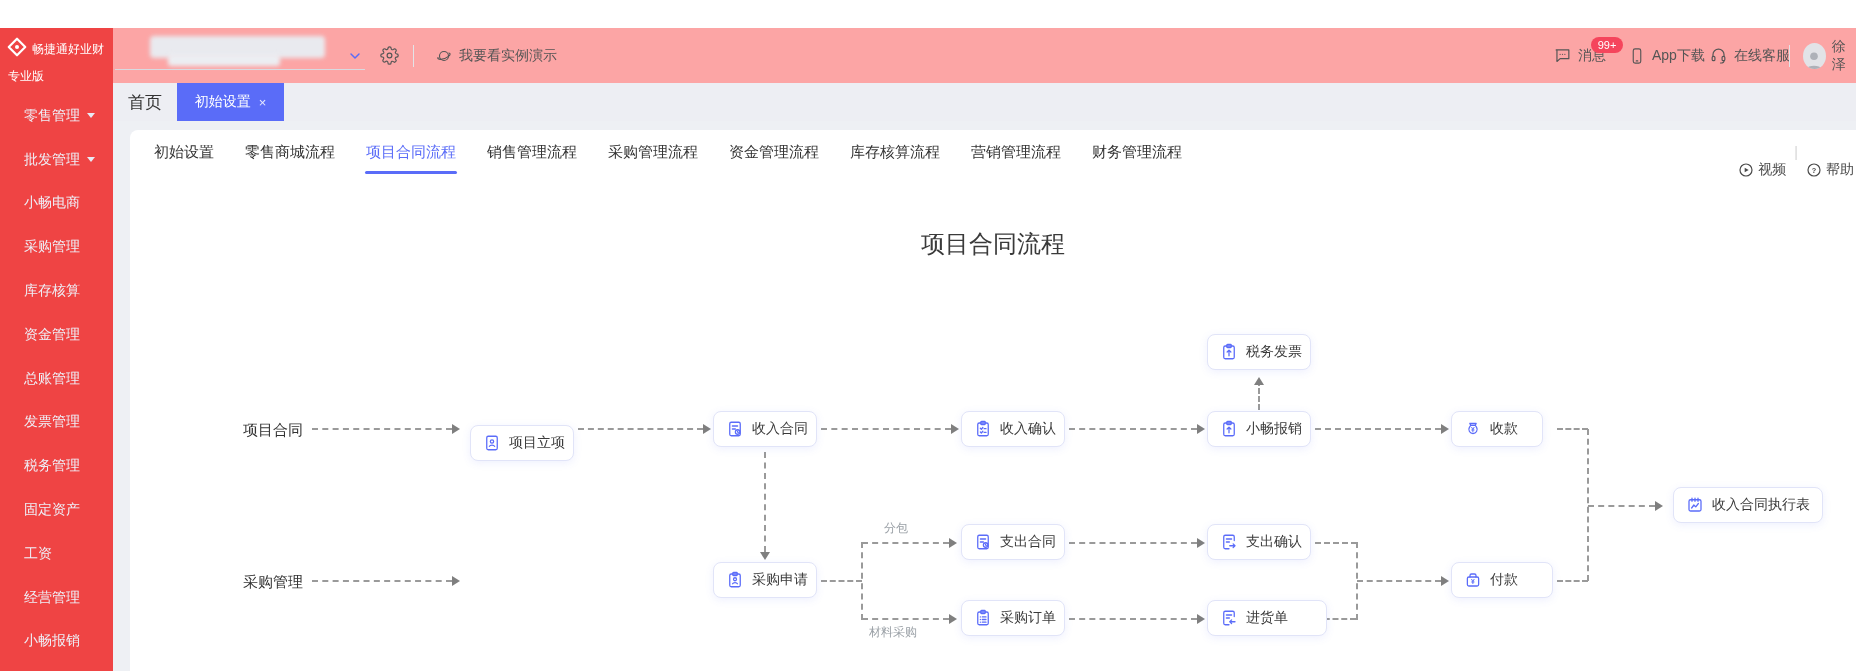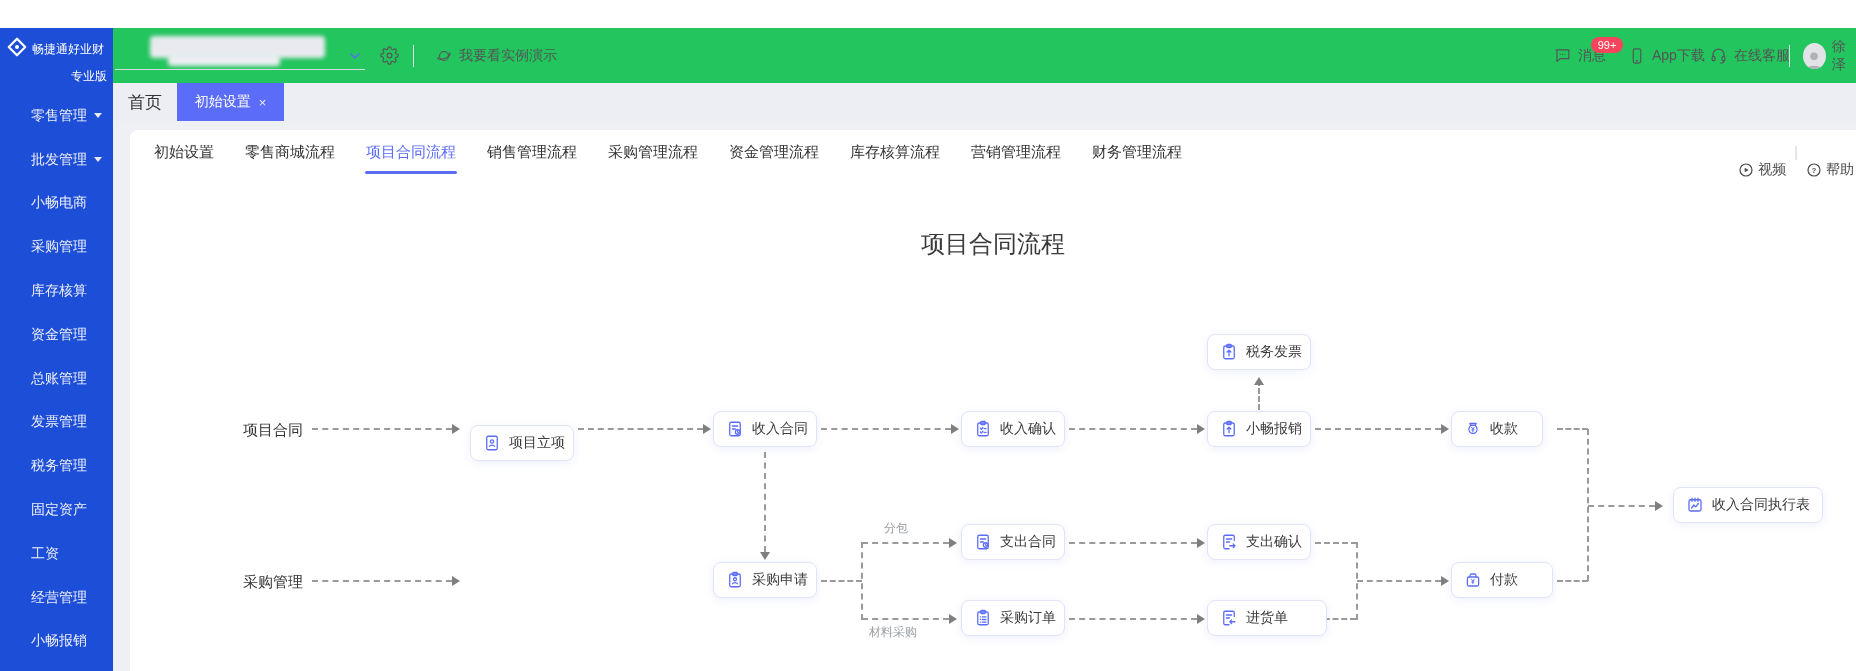--- a/index.html
+++ b/index.html
@@ -1,32 +1,32 @@
 <!DOCTYPE html>
 <html><head>
 <meta charset="utf-8">
 <style>
   * { margin:0; padding:0; box-sizing:border-box; }
   html,body { width:1856px; height:671px; overflow:hidden; background:#fff;
     font-family:"Liberation Sans","DejaVu Sans",sans-serif; }
   .stage { position:relative; width:1856px; height:671px; background:#fff; }
 
   
-  .sidebar { position:absolute; left:0; top:28px; width:113px; height:643px; background:#1d4ed8; z-index:5;text-align:right; }
+  .sidebar { position:absolute; left:0; top:28px; width:113px; height:643px; background:#ef4444; z-index:5; }
   .brand { padding:8px 6px 0 6px; color:#fff; }
   .brand-row { display:flex; align-items:center; gap:4px; }
   .brand-name { font-size:12px; white-space:nowrap; letter-spacing:0; }
   .brand-edition { font-size:12px; margin:6px 0 0 2px; color:#fff; }
   .menu { position:absolute; top:66px; left:0; width:113px; list-style:none; }
-  .menu li { height:43.8px; display:flex; align-items:center; padding-left:31px; color:#eef0f8; font-size:14px; cursor:pointer;font-family:Liberation Mono, monospace; }
+  .menu li { height:43.8px; display:flex; align-items:center; padding-left:24px; color:#eef0f8; font-size:14px; cursor:pointer;font-family:Liberation Mono, monospace; }
   .caret { width:0; height:0; border-left:4px solid transparent; border-right:4px solid transparent; border-top:5px solid #e8eaf4; margin-left:7px; }
 
   
   .topstrip { position:absolute; left:0; top:0; width:1856px; height:28px; background:#fff; }
-  .header { position:absolute; left:113px; top:28px; width:1743px; height:55px; background:#22c55e; }
+  .header { position:absolute; left:113px; top:28px; width:1743px; height:55px; background:#fca5a5; }
   .redact1 { position:absolute; left:37px; top:8px; width:175px; height:22px; background:#e9eaef; border-radius:4px; filter:blur(2px); }
   .redact2 { position:absolute; left:55px; top:26px; width:112px; height:12px; background:#eceef2; border-radius:3px; filter:blur(2px); }
   .search-underline { position:absolute; left:2px; top:41px; width:250px; border-bottom:1px solid #d8dae0; }
   .hd-ic { position:absolute; top:0; height:55px; display:flex; align-items:center; gap:6px; color:#555; font-size:14px; cursor:pointer; }
   .vdiv { position:absolute; top:17px; width:1px; height:22px; background:#e3e4e8; }
   .badge { position:absolute; left:1478px; top:9px; min-width:32px; height:16px; background:#f5455c; color:#fff; font-size:11px;
     border-radius:9px; display:flex; align-items:center; justify-content:center; padding:0 5px; z-index:3; }
   .avatar { width:26px; height:26px; border-radius:50%; background:#e2e3e7; display:flex; align-items:flex-end; justify-content:center; overflow:hidden; }
 
   

